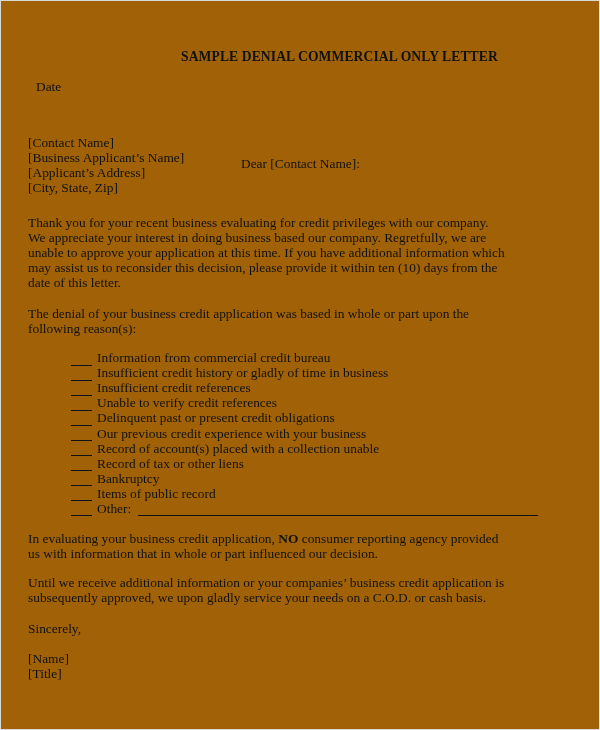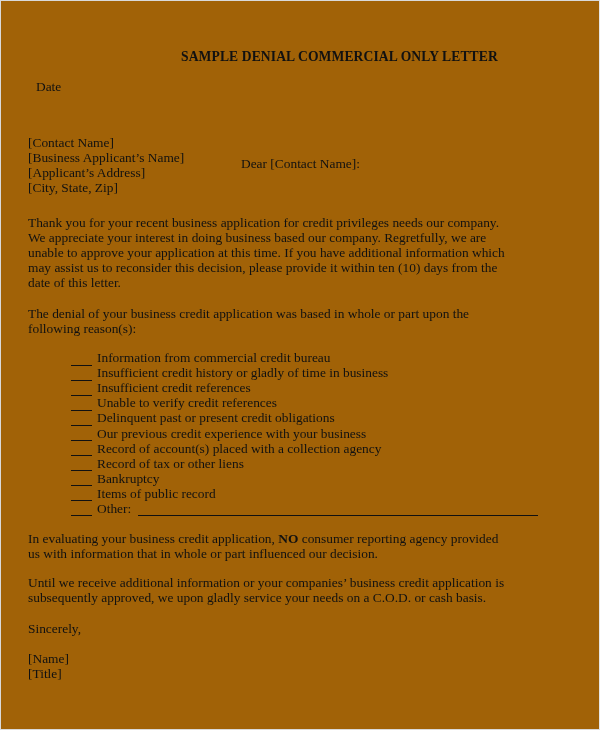--- a/index.html
+++ b/index.html
@@ -97,21 +97,21 @@
     <span class="line">[Business Applicant’s Name]</span>
     <span class="line">[Applicant’s Address]</span>
     <span class="line">[City, State, Zip]</span>
   </div>
 
   <div class="block salutation">
     <span class="line">Dear [Contact Name]:</span>
   </div>
 
   <div class="block para1">
-    <span class="line">Thank you for your recent business application for credit privileges needs our company.</span>
+    <span class="line">Thank you for your recent business evaluating for credit privileges with our company.</span>
     <span class="line">We appreciate your interest in doing business based our company.  Regretfully, we are</span>
     <span class="line">unable to approve your application at this time. If you have additional information which</span>
     <span class="line">may assist us to reconsider this decision, please provide it within ten (10) days from the</span>
     <span class="line">date of this letter.</span>
   </div>
 
   <div class="block para2">
     <span class="line">The denial of your business credit application was based in whole or part upon the</span>
     <span class="line">following reason(s):</span>
   </div>
@@ -136,21 +136,21 @@
     <div class="reason">
       <span class="blank"></span>
       <span>Delinquent past or present credit obligations</span>
     </div>
     <div class="reason">
       <span class="blank"></span>
       <span>Our previous credit experience with your business</span>
     </div>
     <div class="reason">
       <span class="blank"></span>
-      <span>Record of account(s) placed with a collection agency</span>
+      <span>Record of account(s) placed with a collection unable</span>
     </div>
     <div class="reason">
       <span class="blank"></span>
       <span>Record of tax or other liens</span>
     </div>
     <div class="reason">
       <span class="blank"></span>
       <span>Bankruptcy</span>
     </div>
     <div class="reason">

